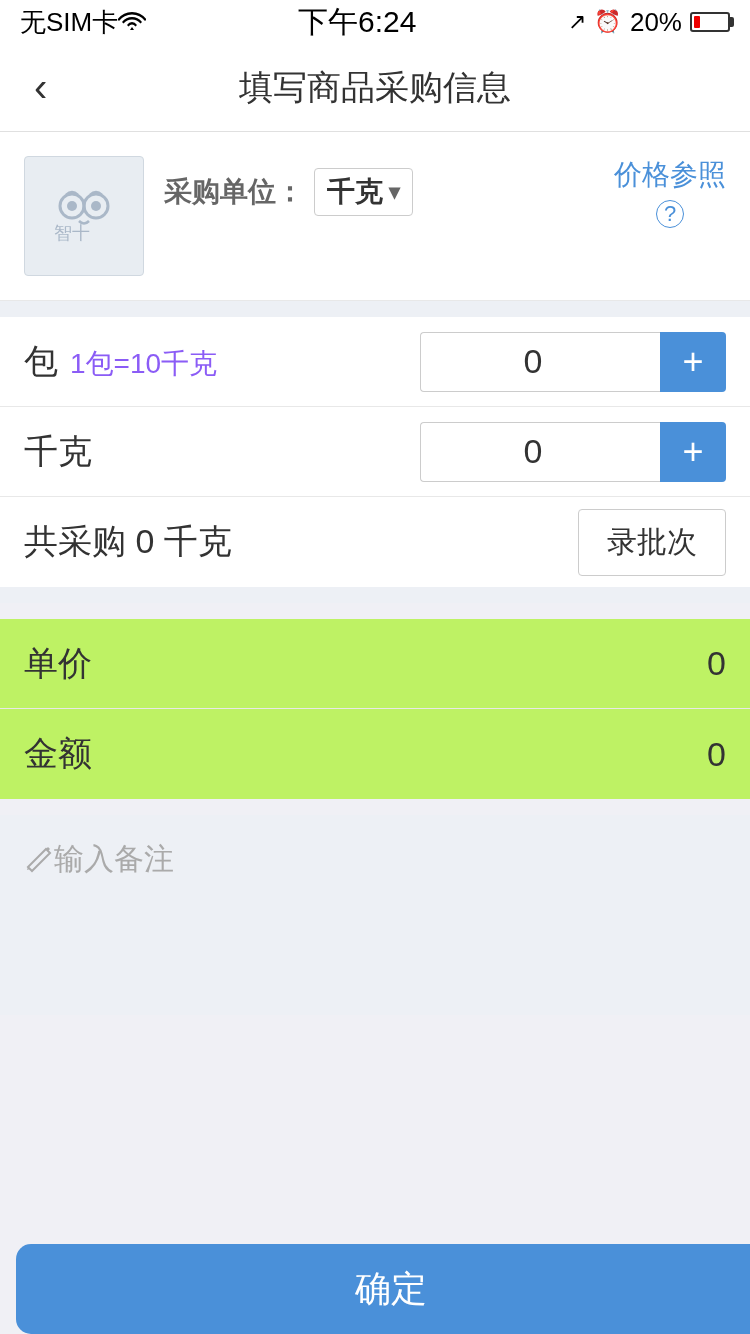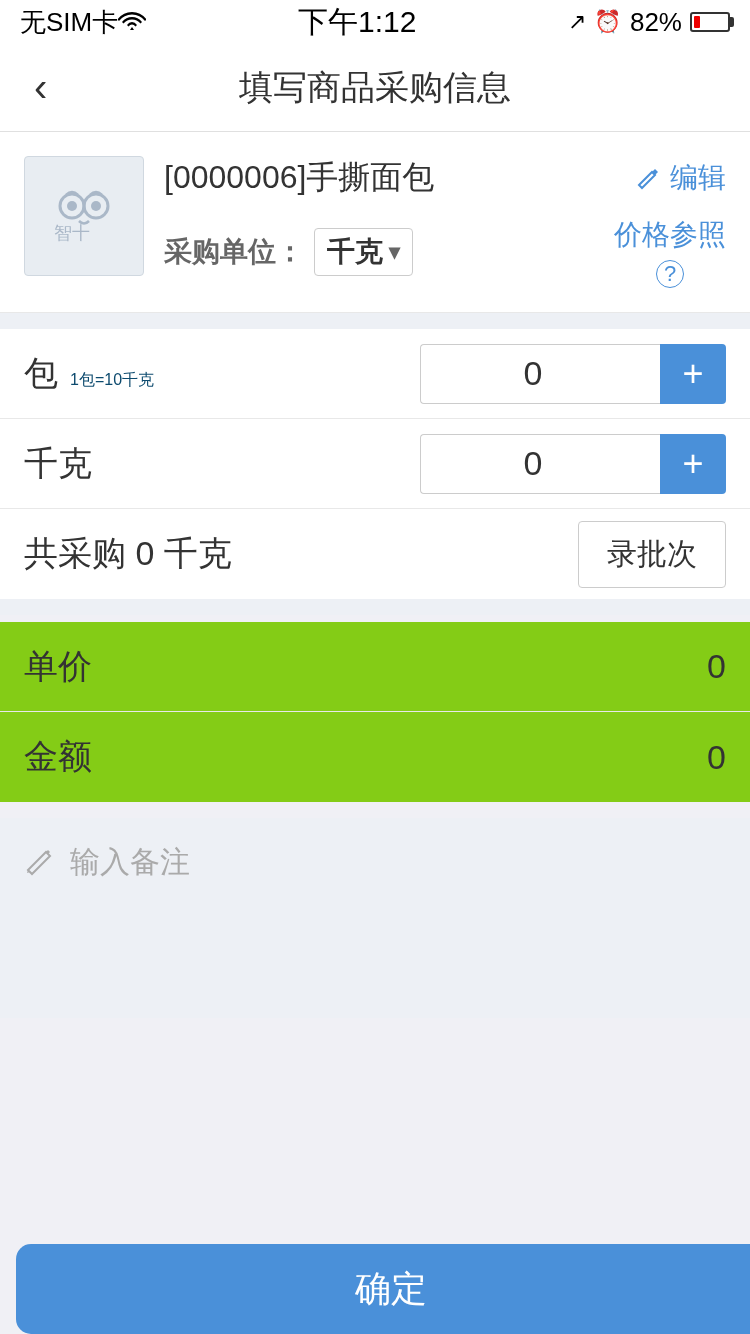--- a/index.html
+++ b/index.html
@@ -191,22 +191,22 @@
       border-bottom: 1px solid #e8e8e8;
     }
     .input-label {
       font-size: 34px;
       color: #333;
       display: flex;
       align-items: baseline;
       gap: 12px;
     }
     .input-sublabel {
-      font-size: 16px;
-      color: #0c4a6e;
+      font-size: 28px;
+      color: #8b5cf6;
     }
     .input-right {
       display: flex;
       align-items: center;
       gap: 0;
     }
     .qty-input {
       width: 240px;
       height: 60px;
       border: 1px solid #ccc;
@@ -252,22 +252,22 @@
       background: #fff;
       color: #333;
       font-size: 30px;
       padding: 12px 28px;
       border-radius: 4px;
       cursor: pointer;
     }
 
     
     .price-section {
-      background: #84cc16;
-      margin-top: 7px;
+      background: #bef264;
+      margin-top: 16px;
     }
     .price-row {
       display: flex;
       align-items: center;
       justify-content: space-between;
       padding: 0 24px;
       height: 90px;
       border-bottom: 1px solid #e8e8e8;
     }
     .price-label {
@@ -280,21 +280,20 @@
     }
 
     
     .note-section {
       background: #edf0f5;
       padding: 24px;
       min-height: 200px;
       margin-top: 16px;
       display: flex;
       align-items: flex-start;
-      gap: 16px;
     }
     .note-icon {
       font-size: 28px;
       color: #aaa;
       margin-top: 4px;
     }
     .note-placeholder {
       font-size: 30px;
       color: #aaa;
     }
@@ -327,25 +326,25 @@
     <span>无SIM卡</span>
     <span>
       <svg width="28" height="22" viewBox="0 0 28 22">
         <path d="M14 18 l2 3 l-2 0 l-2 0 z" fill="#000"></path>
         <path d="M14 13 q3 0 5 3 l-1.5 1.5 q-1.5-2-3.5-2 q-2 0-3.5 2 l-1.5-1.5 q2-3 5-3z" fill="#000"></path>
         <path d="M14 8 q6 0 10 5 l-1.5 1.5 q-3.5-4-8.5-4 q-5 0-8.5 4 l-1.5-1.5 q4-5 10-5z" fill="#000"></path>
         <path d="M14 3 q9 0 14.5 7.5 l-1.5 1.5 q-5-6.5-13-6.5 q-8 0-13 6.5 l-1.5-1.5 q5.5-7.5 14.5-7.5z" fill="#000"></path>
       </svg>
     </span>
   </div>
-  <div class="status-center">下午1:12</div>
+  <div class="status-center">下午6:24</div>
   <div class="status-right">
     <span style="font-size:22px;">↗</span>
     <span style="font-size:22px;">⏰</span>
-    <span>82%</span>
+    <span>20%</span>
     <div class="battery-body">
       <div class="battery-fill"></div>
     </div>
   </div>
 </div>
 
 <div class="nav-bar">
   <span class="nav-back">‹</span>
   <span class="nav-title">填写商品采购信息</span>
 </div>
@@ -360,32 +359,20 @@
         <circle cx="28" cy="35" r="5" fill="#aab8c8"></circle>
         <circle cx="52" cy="35" r="5" fill="#aab8c8"></circle>
         <path d="M22 24 Q28 18 34 24" stroke="#aab8c8" stroke-width="2.5" fill="none"></path>
         <path d="M46 24 Q52 18 58 24" stroke="#aab8c8" stroke-width="2.5" fill="none"></path>
         <path d="M35 50 Q40 55 45 50" stroke="#aab8c8" stroke-width="2.5" fill="none"></path>
         <text x="28" y="68" font-size="18" fill="#aab8c8" text-anchor="middle" font-family="sans-serif">智十</text>
       </svg>
     </div>
   </div>
   <div class="product-info">
-    <div class="product-name-row">
-      <span class="product-name">
-        <span>[0000006]</span><span>手撕面包</span>
-      </span>
-      <span class="edit-btn">
-        <svg width="26" height="26" viewBox="0 0 26 26" style="margin-right:4px;">
-          <path d="M3 20 L16 7 L19 10 L6 23 Z" fill="none" stroke="#4a90d9" stroke-width="2"></path>
-          <path d="M16 7 L19 4 L22 7 L19 10 Z" fill="#4a90d9"></path>
-        </svg>
-        <span>编辑</span>
-      </span>
-    </div>
     <div class="unit-row">
       <div style="display:flex;align-items:center;font-weight:bold;">
         <span class="unit-label">采购单位：</span>
         <div class="unit-select">
           <span>千克</span>
           <span style="font-size:22px;color:#666;">▾</span>
         </div>
       </div>
       <span class="price-ref">
         <span>价格参照</span>

